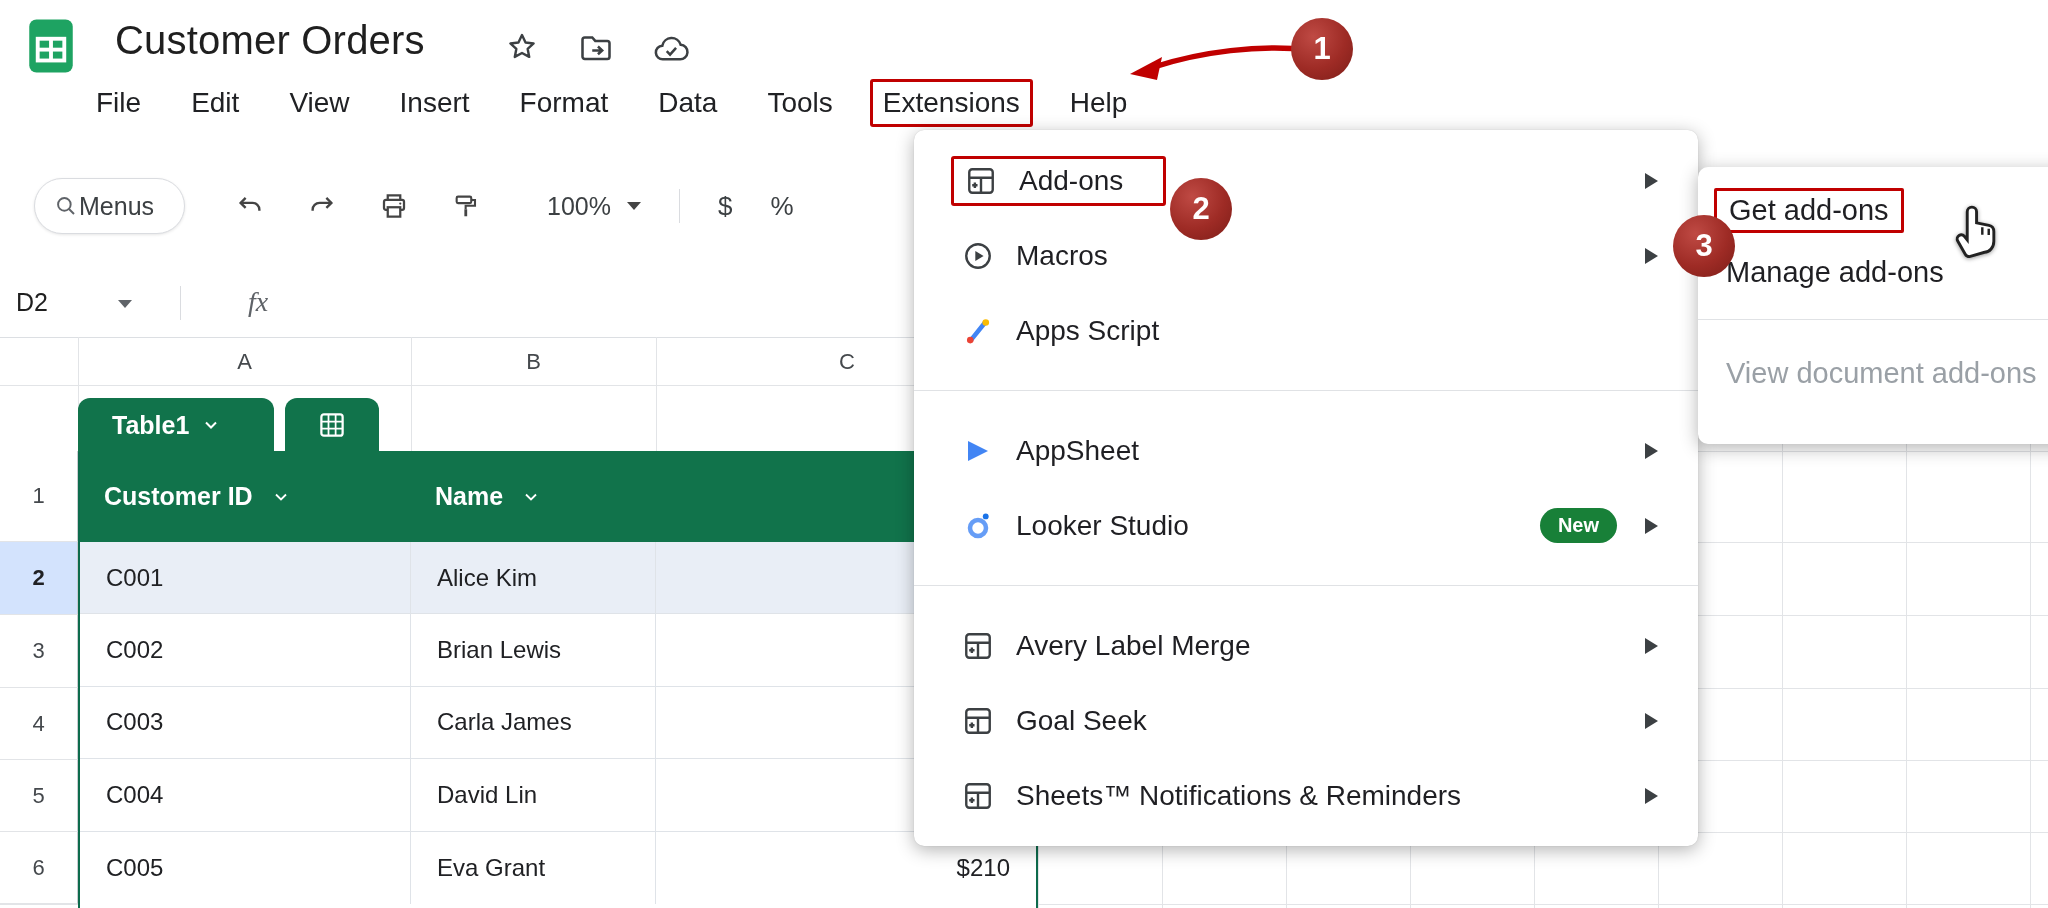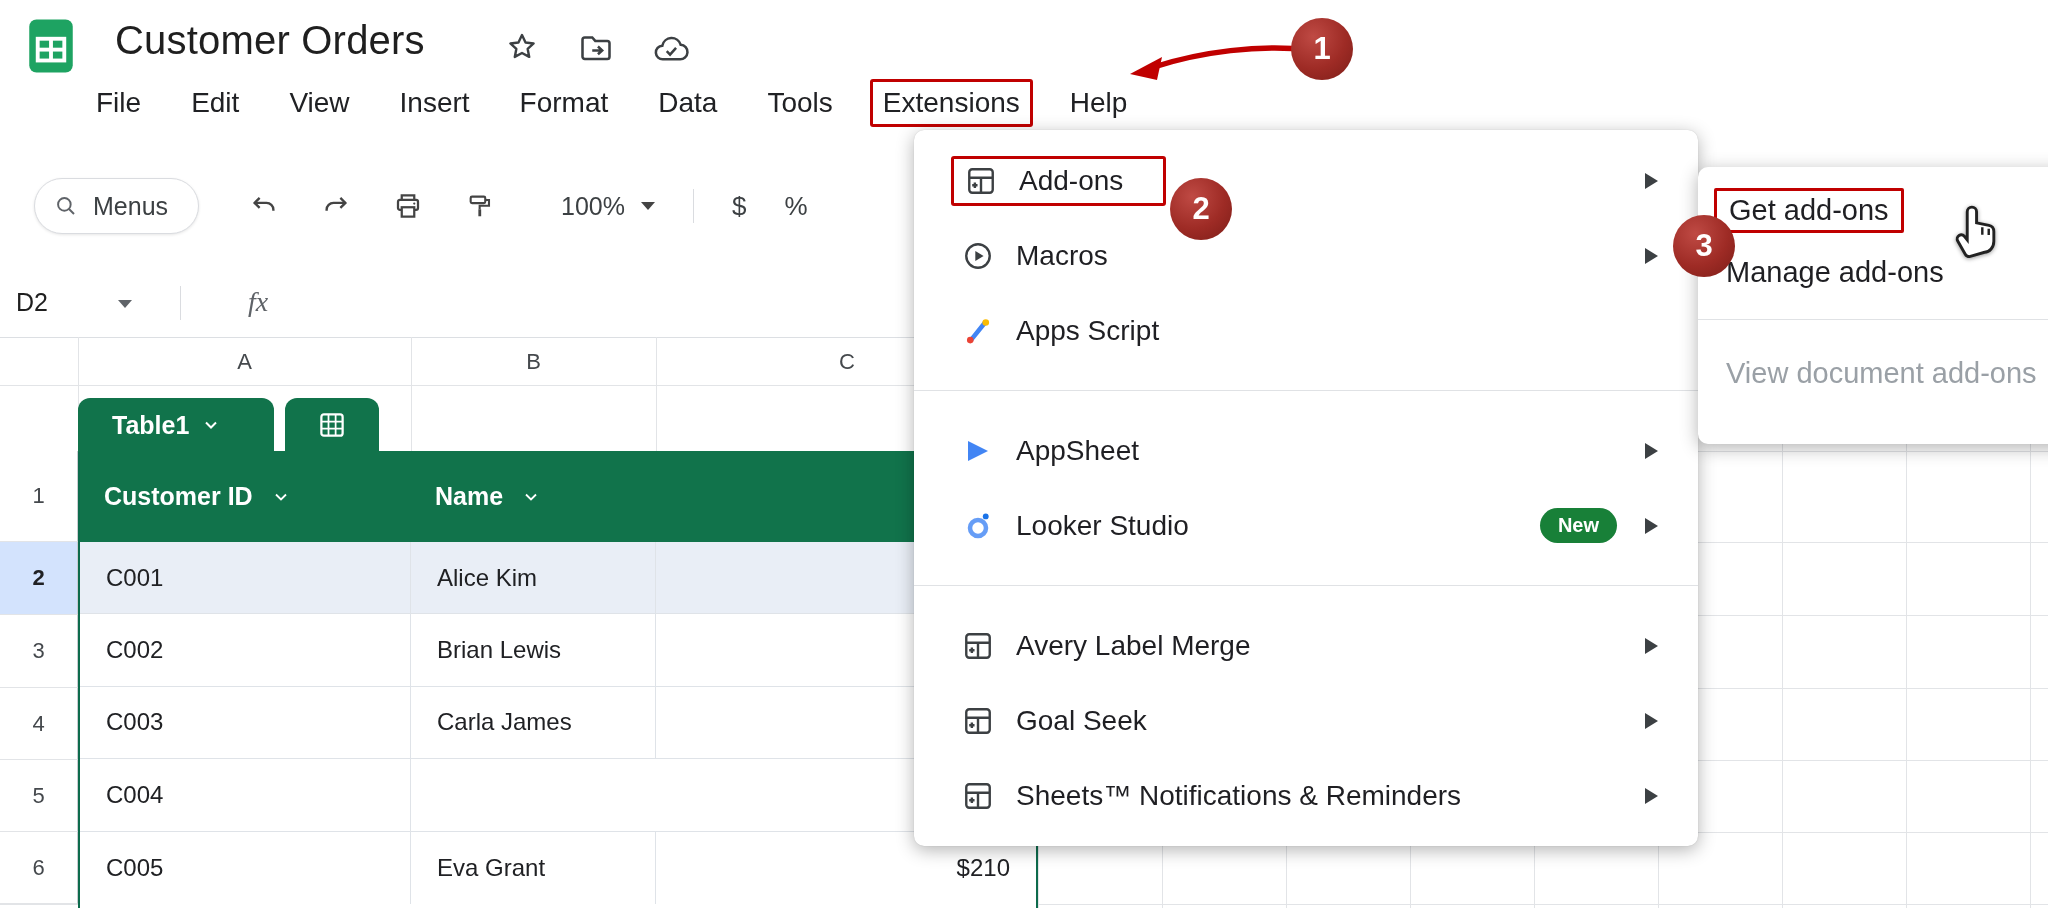--- a/index.html
+++ b/index.html
@@ -12,21 +12,21 @@
   .doc-title { position:absolute; left:115px; top:18px; font-size:40px; font-weight:500; color:#1f1f1f; letter-spacing:.2px; }
   .tb-ic { position:absolute; top:30px; color:#3c4043; cursor:pointer; }
   .tb-star { left:505px; } .tb-folder { left:578px; } .tb-cloud { left:652px; }
 
   .menubar { position:absolute; left:96px; top:80px; height:46px; display:flex; align-items:center; gap:50px; font-size:28px; color:#202124; }
   .menu-item { white-space:nowrap; cursor:pointer; }
   .menu-item.boxed { border:3px solid #C00000; border-radius:3px; padding:5px 10px; margin:-8px -13px; }
 
   
   .toolbar { position:absolute; left:34px; top:176px; height:60px; display:flex; align-items:center; gap:38px; color:#3c4043; }
-  .search-pill { display:flex; align-items:center; gap:14px; height:56px; padding:0 30px 0 18px; border:1px solid #dadce0; border-radius:28px; background:#fff; box-shadow:0 1px 3px rgba(0,0,0,.10); font-size:25px; color:#3c4043; margin-right:10px; cursor:pointer; }
+  .search-pill { display:flex; align-items:center; gap:0; height:56px; padding:0 30px 0 18px; border:1px solid #dadce0; border-radius:28px; background:#fff; box-shadow:0 1px 3px rgba(0,0,0,.10); font-size:25px; color:#3c4043; margin-right:10px; cursor:pointer; }
   .icon-btn { display:flex; align-items:center; justify-content:center; width:34px; height:34px; cursor:pointer; }
   .zoom-ctl { display:flex; align-items:center; gap:16px; font-size:25px; margin-left:26px; cursor:pointer; }
   .caret { width:0; height:0; border-left:7px solid transparent; border-right:7px solid transparent; border-top:8px solid #444; }
   .v-div { width:1px; height:34px; background:#dadce0; }
   .fmt-btn { font-size:26px; color:#3c4043; cursor:pointer; }
 
   
   .formula-bar { position:absolute; left:0; top:278px; width:2048px; height:52px; }
   .cell-ref { position:absolute; left:16px; top:10px; font-size:25px; color:#1f1f1f; }
   .fb-caret { position:absolute; left:118px; top:22px; width:0; height:0; border-left:7px solid transparent; border-right:7px solid transparent; border-top:8px solid #5f6368; }
@@ -252,20 +252,21 @@
       <div class="td b">Brian Lewis</div>
       <div class="td c"></div>
     </div>
     <div class="t-row">
       <div class="td a">C003</div>
       <div class="td b">Carla James</div>
       <div class="td c"></div>
     </div>
     <div class="t-row">
       <div class="td a">C004</div>
+      <div class="td b">David Lin</div>
       <div class="td c"></div>
     </div>
     <div class="t-row">
       <div class="td a">C005</div>
       <div class="td b">Eva Grant</div>
       <div class="td c">$210</div>
     </div>
   </div>
 
   <div class="ext-menu">

